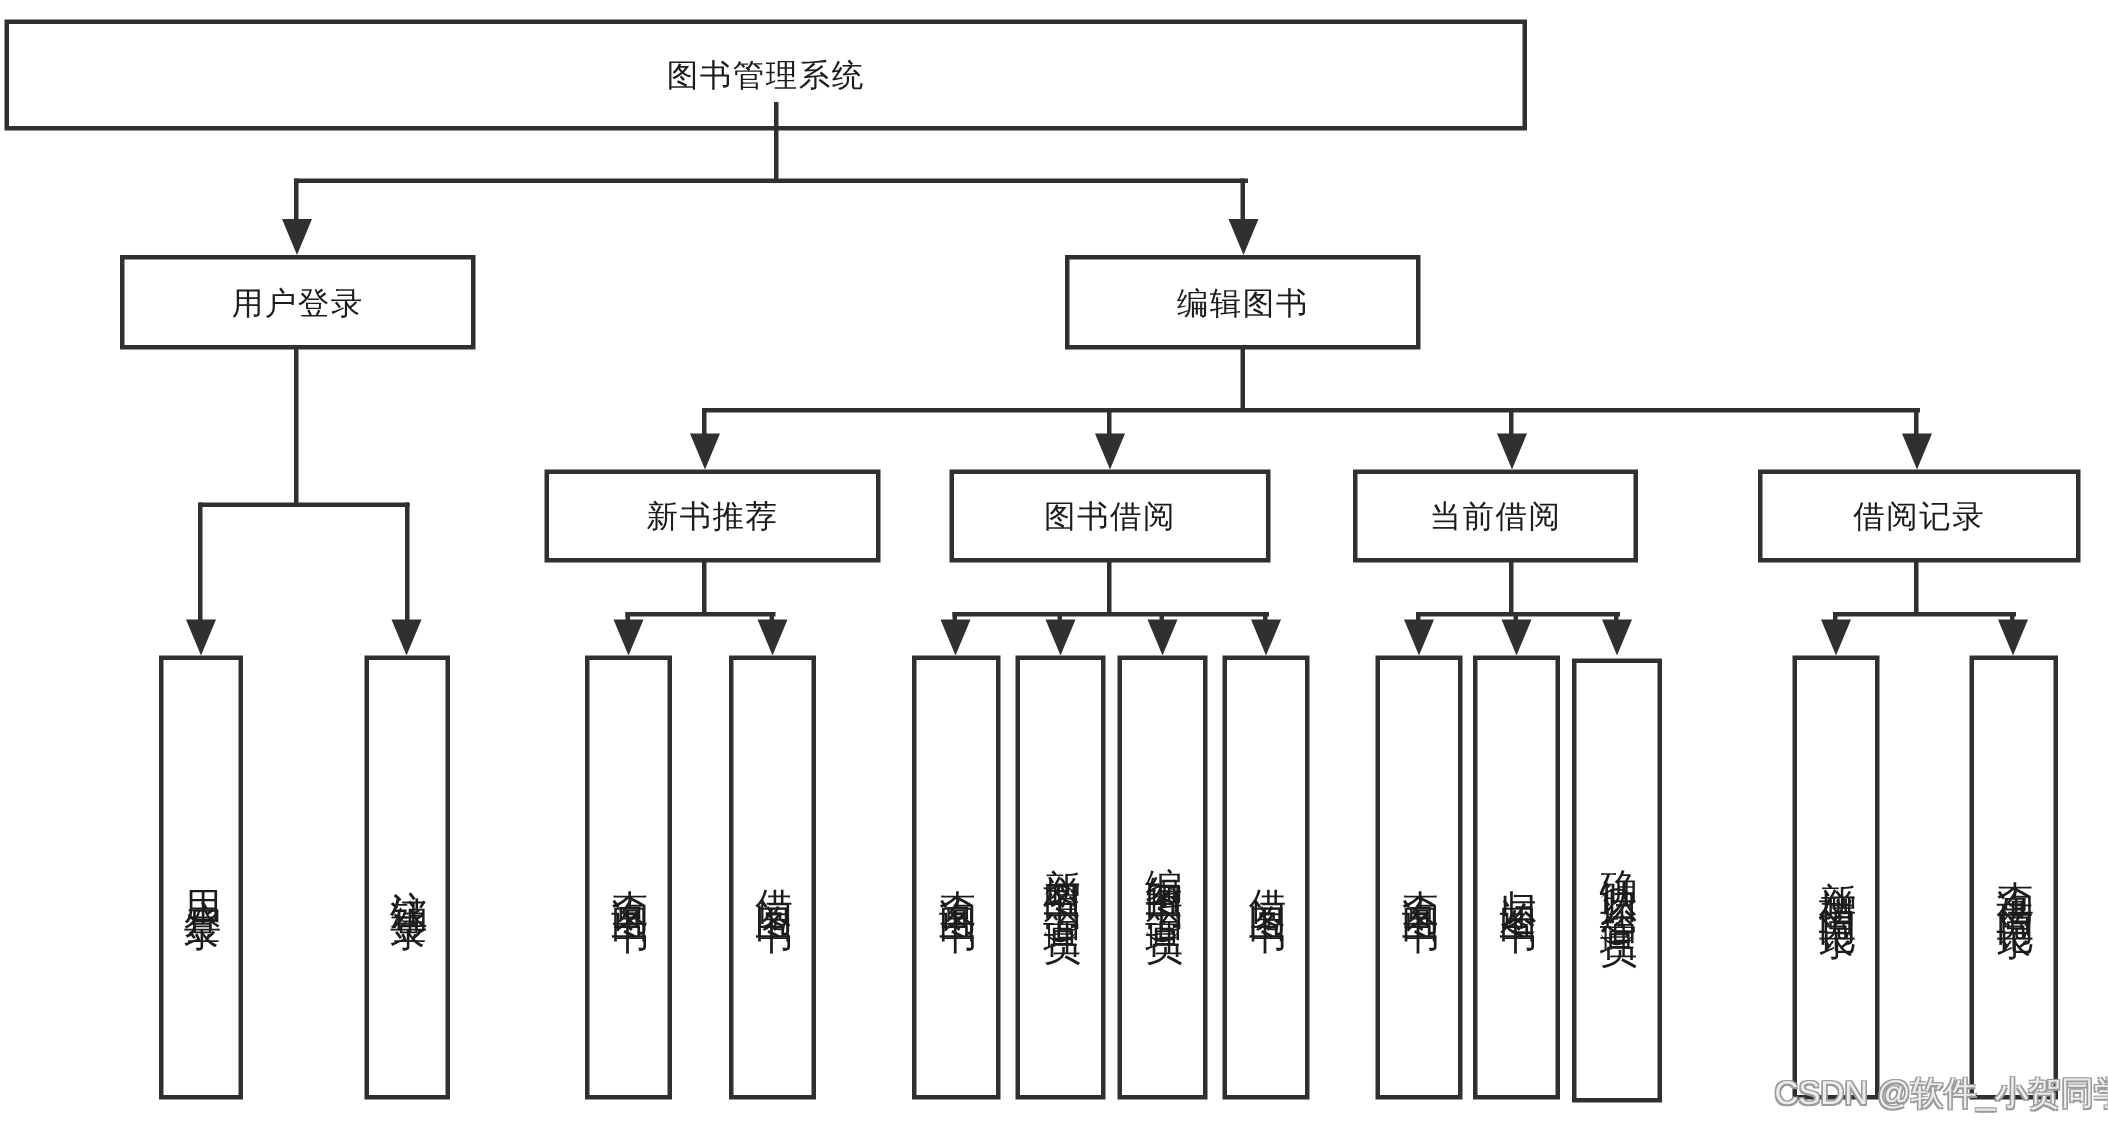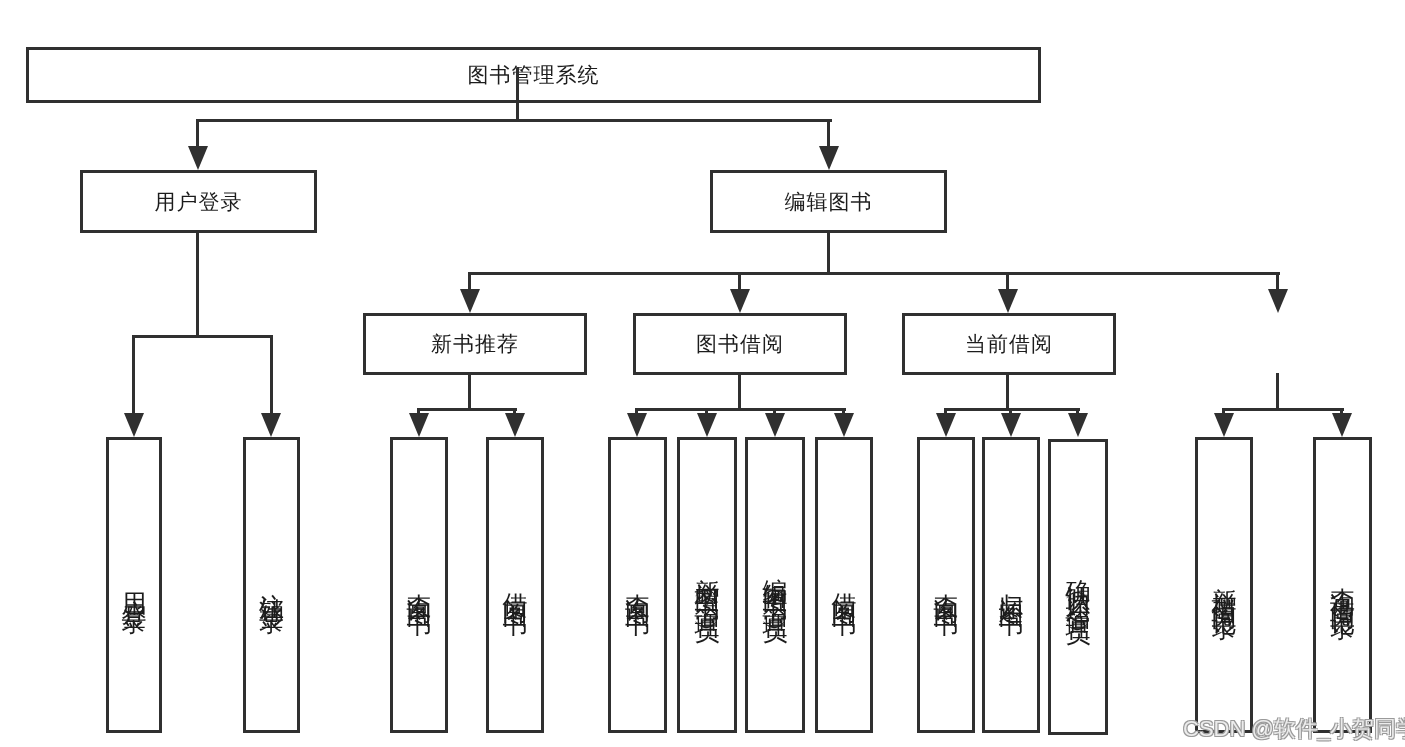--- a/index.html
+++ b/index.html
@@ -54,21 +54,21 @@
       -1px  1px 0 #9a9a9a, 1px  1px 0 #9a9a9a;
     z-index:10;
     white-space:nowrap;
   }
 </style>
 </head>
 <body>
 
 <div id="stage">
 
-  <div class="box" style="left:26px;top:13px;width:1015px;height:56px;margin-top:34px;">
+  <div class="box" style="left:3px;top:13px;width:1015px;height:74px;">
     <span>图书管理系统</span>
   </div>
 
   <div class="vline" style="left:516px;top:68px;height:53px;"></div>
   <div class="hline" style="left:196px;top:119px;width:636px;"></div>
   <div class="vline" style="left:196px;top:119px;height:30px;"></div>
   <div class="arrow" style="left:188px;top:146px;"></div>
   <div class="vline" style="left:827px;top:119px;height:30px;"></div>
   <div class="arrow" style="left:819px;top:146px;"></div>
 
@@ -96,22 +96,25 @@
   <div class="arrow" style="left:998px;top:289px;"></div>
   <div class="vline" style="left:1276px;top:272px;height:20px;"></div>
   <div class="arrow" style="left:1268px;top:289px;"></div>
 
   <div class="box" style="left:363px;top:313px;width:224px;height:62px;">
     <span>新书推荐</span>
   </div>
   <div class="box" style="left:633px;top:313px;width:214px;height:62px;">
     <span>图书借阅</span>
   </div>
-  <div class="box" style="left:902px;top:313px;width:214px;height:62px;">
+  <div class="box" style="left:902px;top:313px;width:190px;height:62px;">
     <span>当前借阅</span>
+  </div>
+  <div class="box" style="left:1172px;top:313px;width:215px;height:62px;">
+    <span>借阅记录</span>
   </div>
 
   <div class="vline" style="left:468px;top:373px;height:37px;"></div>
   <div class="vline" style="left:738px;top:373px;height:37px;"></div>
   <div class="vline" style="left:1006px;top:373px;height:37px;"></div>
   <div class="vline" style="left:1276px;top:373px;height:37px;"></div>
 
   <div class="hline" style="left:417px;top:408px;width:100px;"></div>
   <div class="hline" style="left:635px;top:408px;width:211px;"></div>
   <div class="hline" style="left:944px;top:408px;width:136px;"></div>

